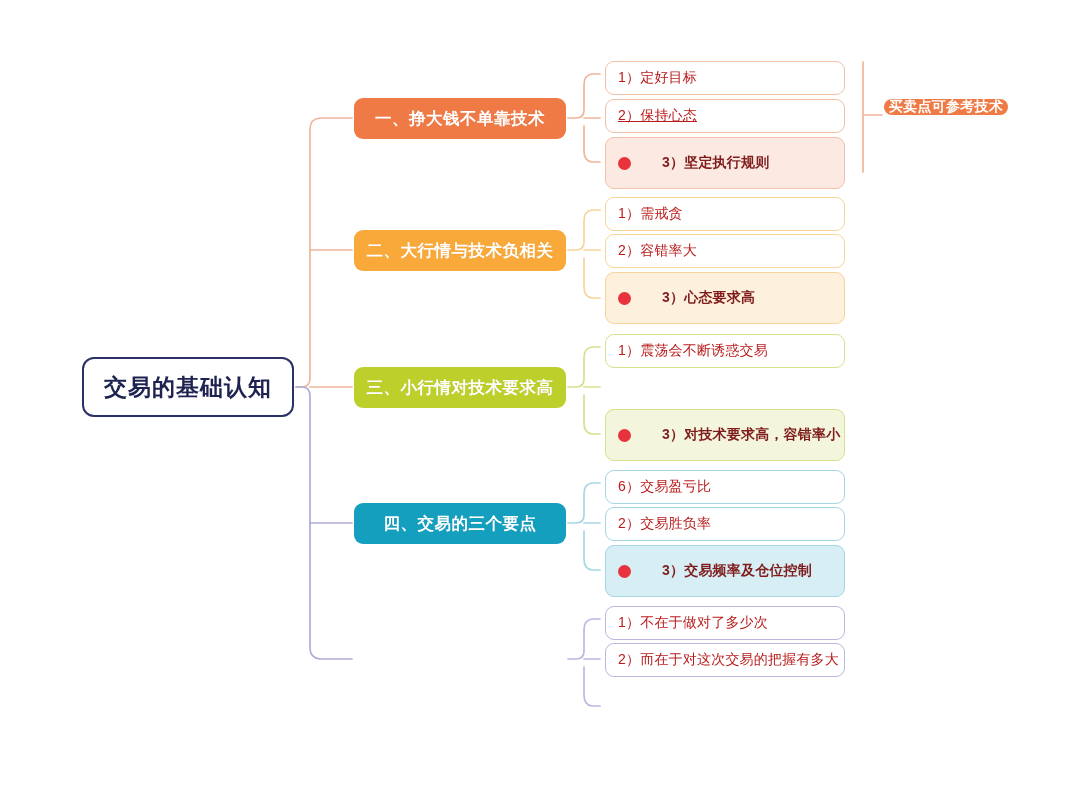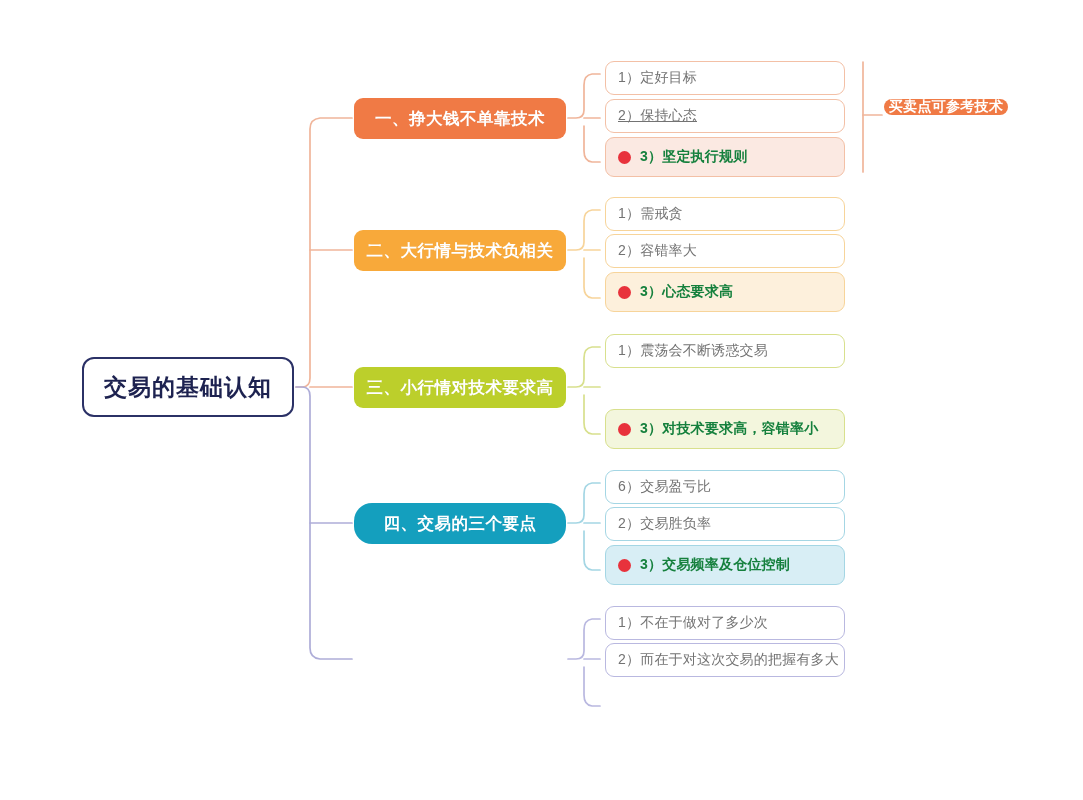--- a/index.html
+++ b/index.html
@@ -70,28 +70,29 @@
     left: 605px;
     width: 240px;
     height: 34px;
     box-sizing: border-box;
     border-radius: 9px;
     background: #ffffff;
     display: flex;
     align-items: center;
     padding-left: 12px;
     font-size: 14px;
-    color: #737373;
+    color: #b91c1c;
     letter-spacing: 0.2px;
     white-space: nowrap;
   }
   .leaf-node.highlight {
     font-weight: 700;
-    color: #15803d;
-    height: 40px;
+    color: #7f1d1d;
+    height: 52px;
+    gap: 22px;
   }
   .leaf-bullet {
     width: 13px;
     height: 13px;
     border-radius: 50%;
     background: #e8323c;
     margin-right: 9px;
     flex: 0 0 auto;
   }
   .leaf-text { display: inline-block; }
@@ -181,21 +182,21 @@
 
   <div class="branch-node" style="top:367px;background:#BCCF2B;">三、小行情对技术要求高</div>
   <div class="leaf-node" style="top:334px;border:1.4px solid #d8e08d;">
     <span class="leaf-text">1）震荡会不断诱惑交易</span>
   </div>
   <div class="leaf-node highlight" style="top:409px;border:1.4px solid #d8e08d;background:#f3f6dd;">
     <span class="leaf-bullet"></span>
     <span class="leaf-text">3）对技术要求高，容错率小</span>
   </div>
 
-  <div class="branch-node" style="top:503px;background:#149FBE;border-radius:18px;">四、交易的三个要点</div>
+  <div class="branch-node" style="top:503px;background:#149FBE;">四、交易的三个要点</div>
   <div class="leaf-node" style="top:470px;border:1.4px solid #a4d6e4;">
     <span class="leaf-text">6）交易盈亏比</span>
   </div>
   <div class="leaf-node" style="top:507px;border:1.4px solid #a4d6e4;">
     <span class="leaf-text">2）交易胜负率</span>
   </div>
   <div class="leaf-node highlight" style="top:545px;border:1.4px solid #a4d6e4;background:#d8eef5;">
     <span class="leaf-bullet"></span>
     <span class="leaf-text">3）交易频率及仓位控制</span>
   </div>

